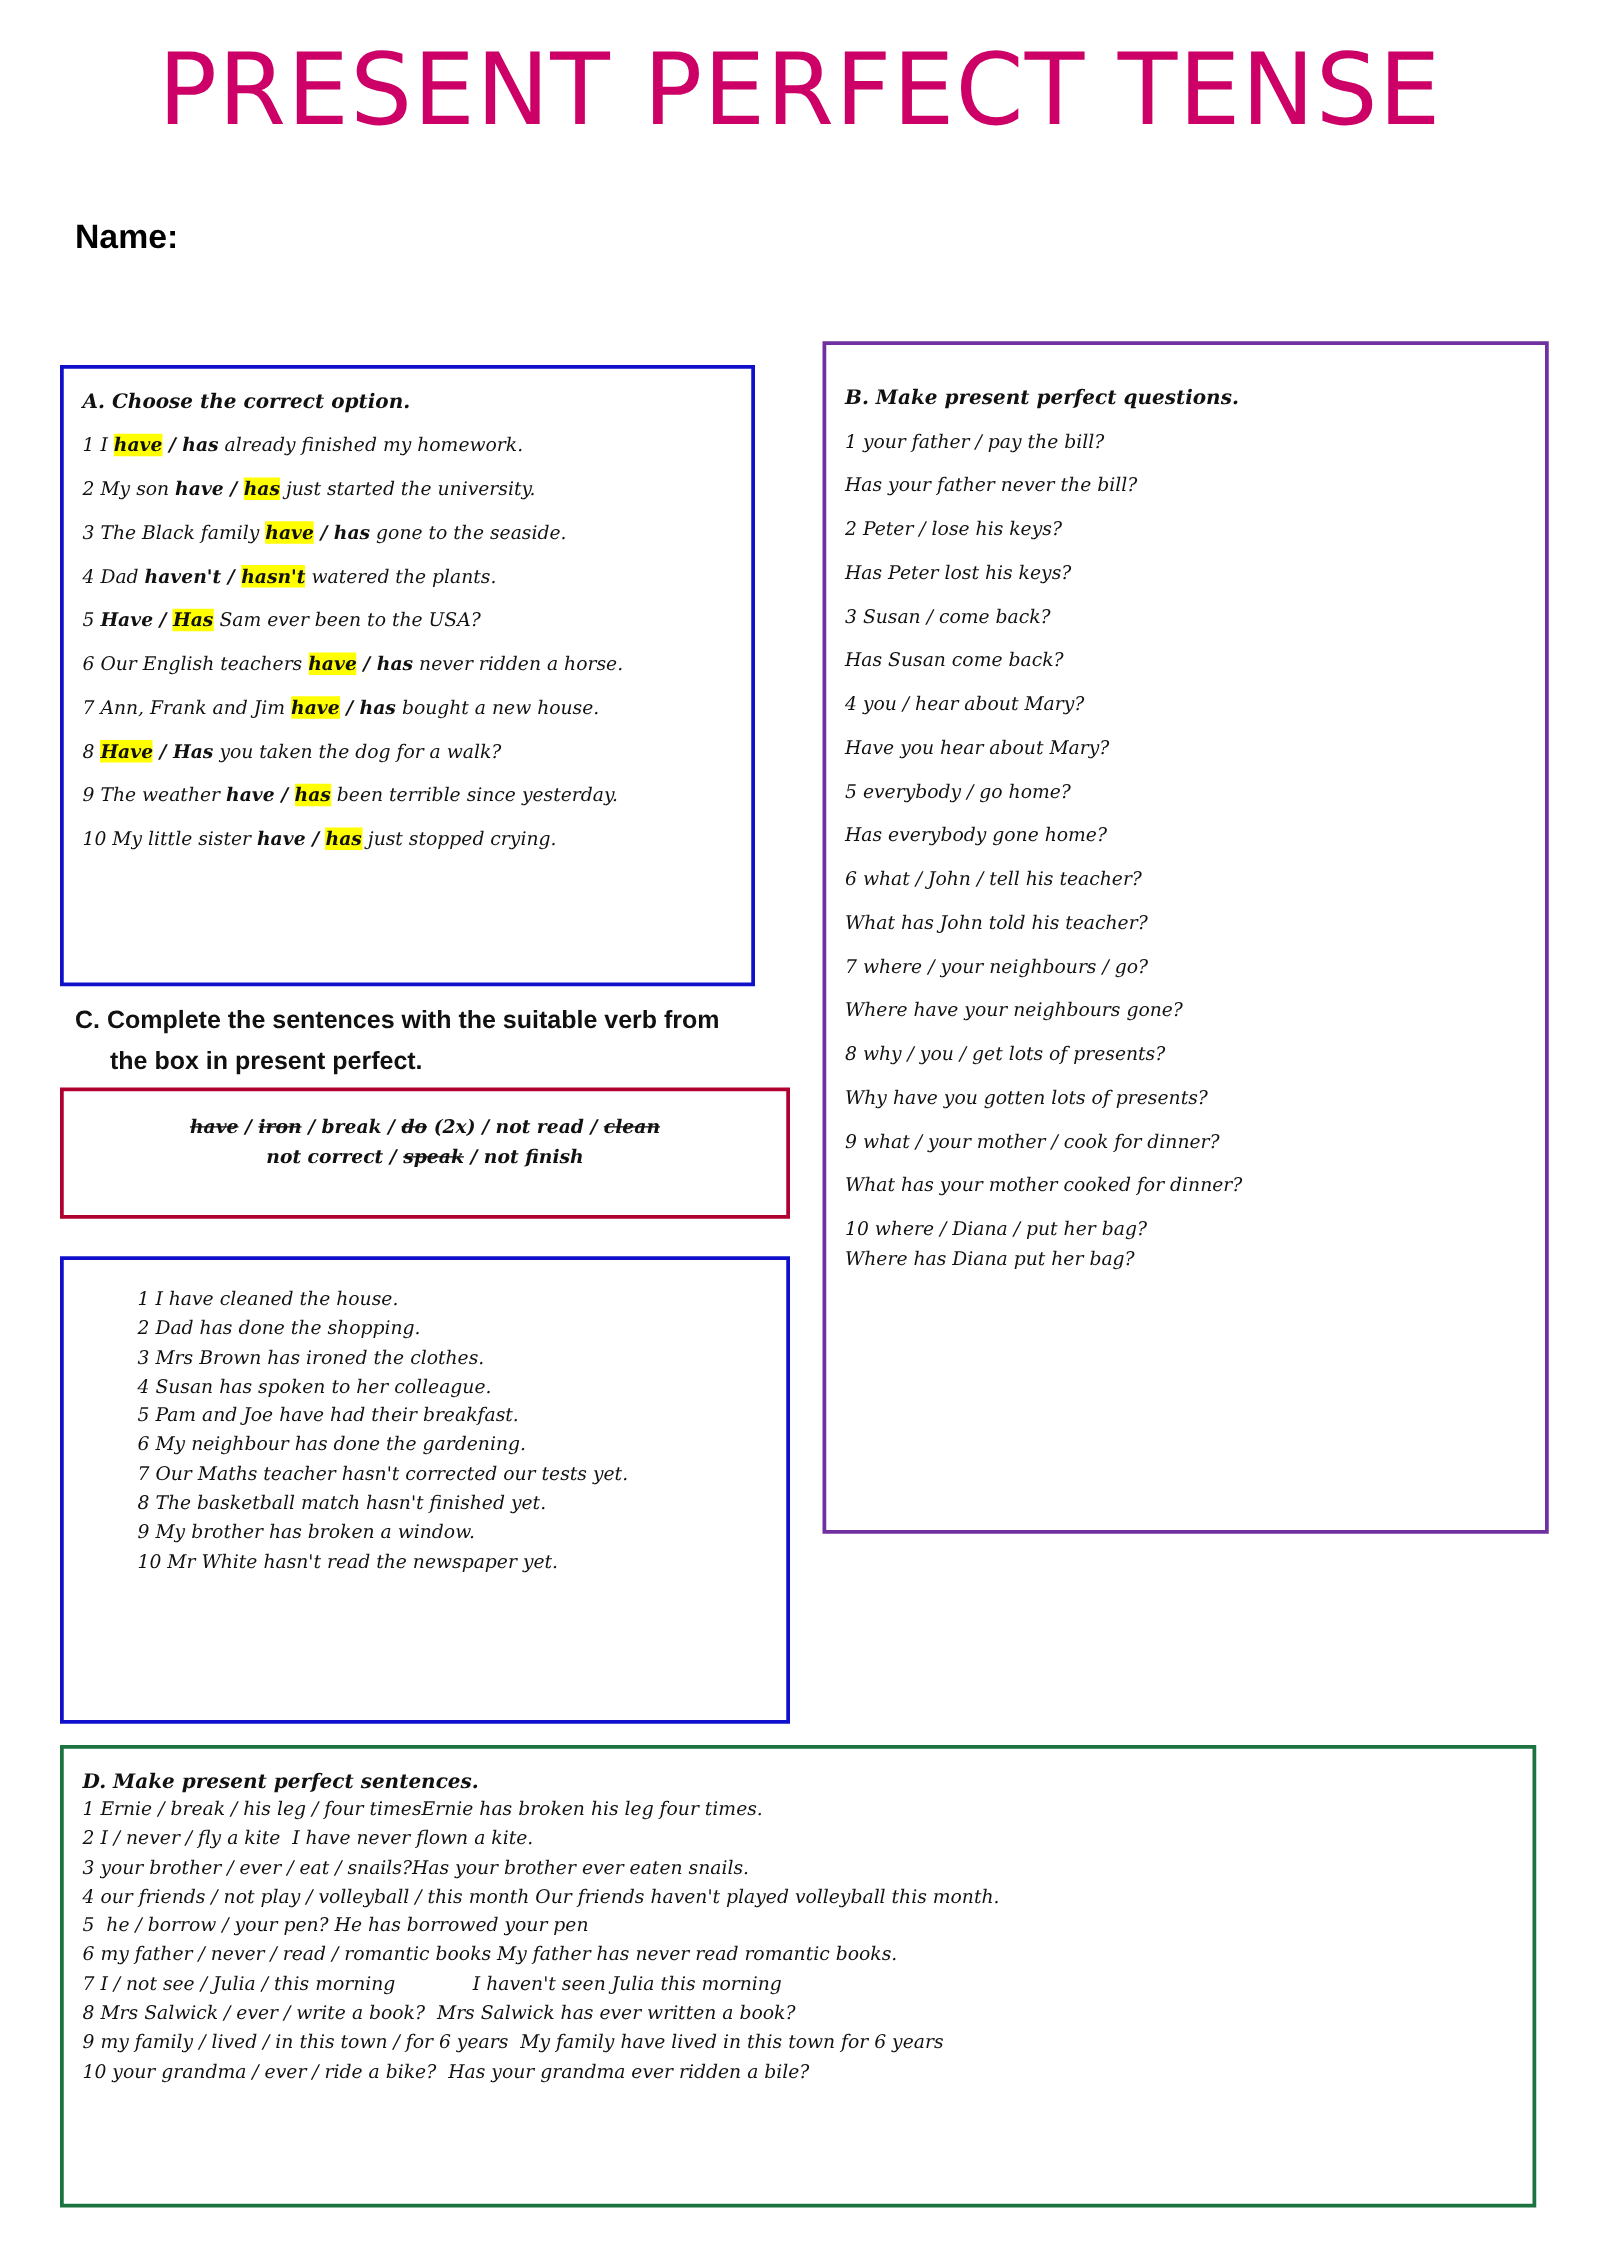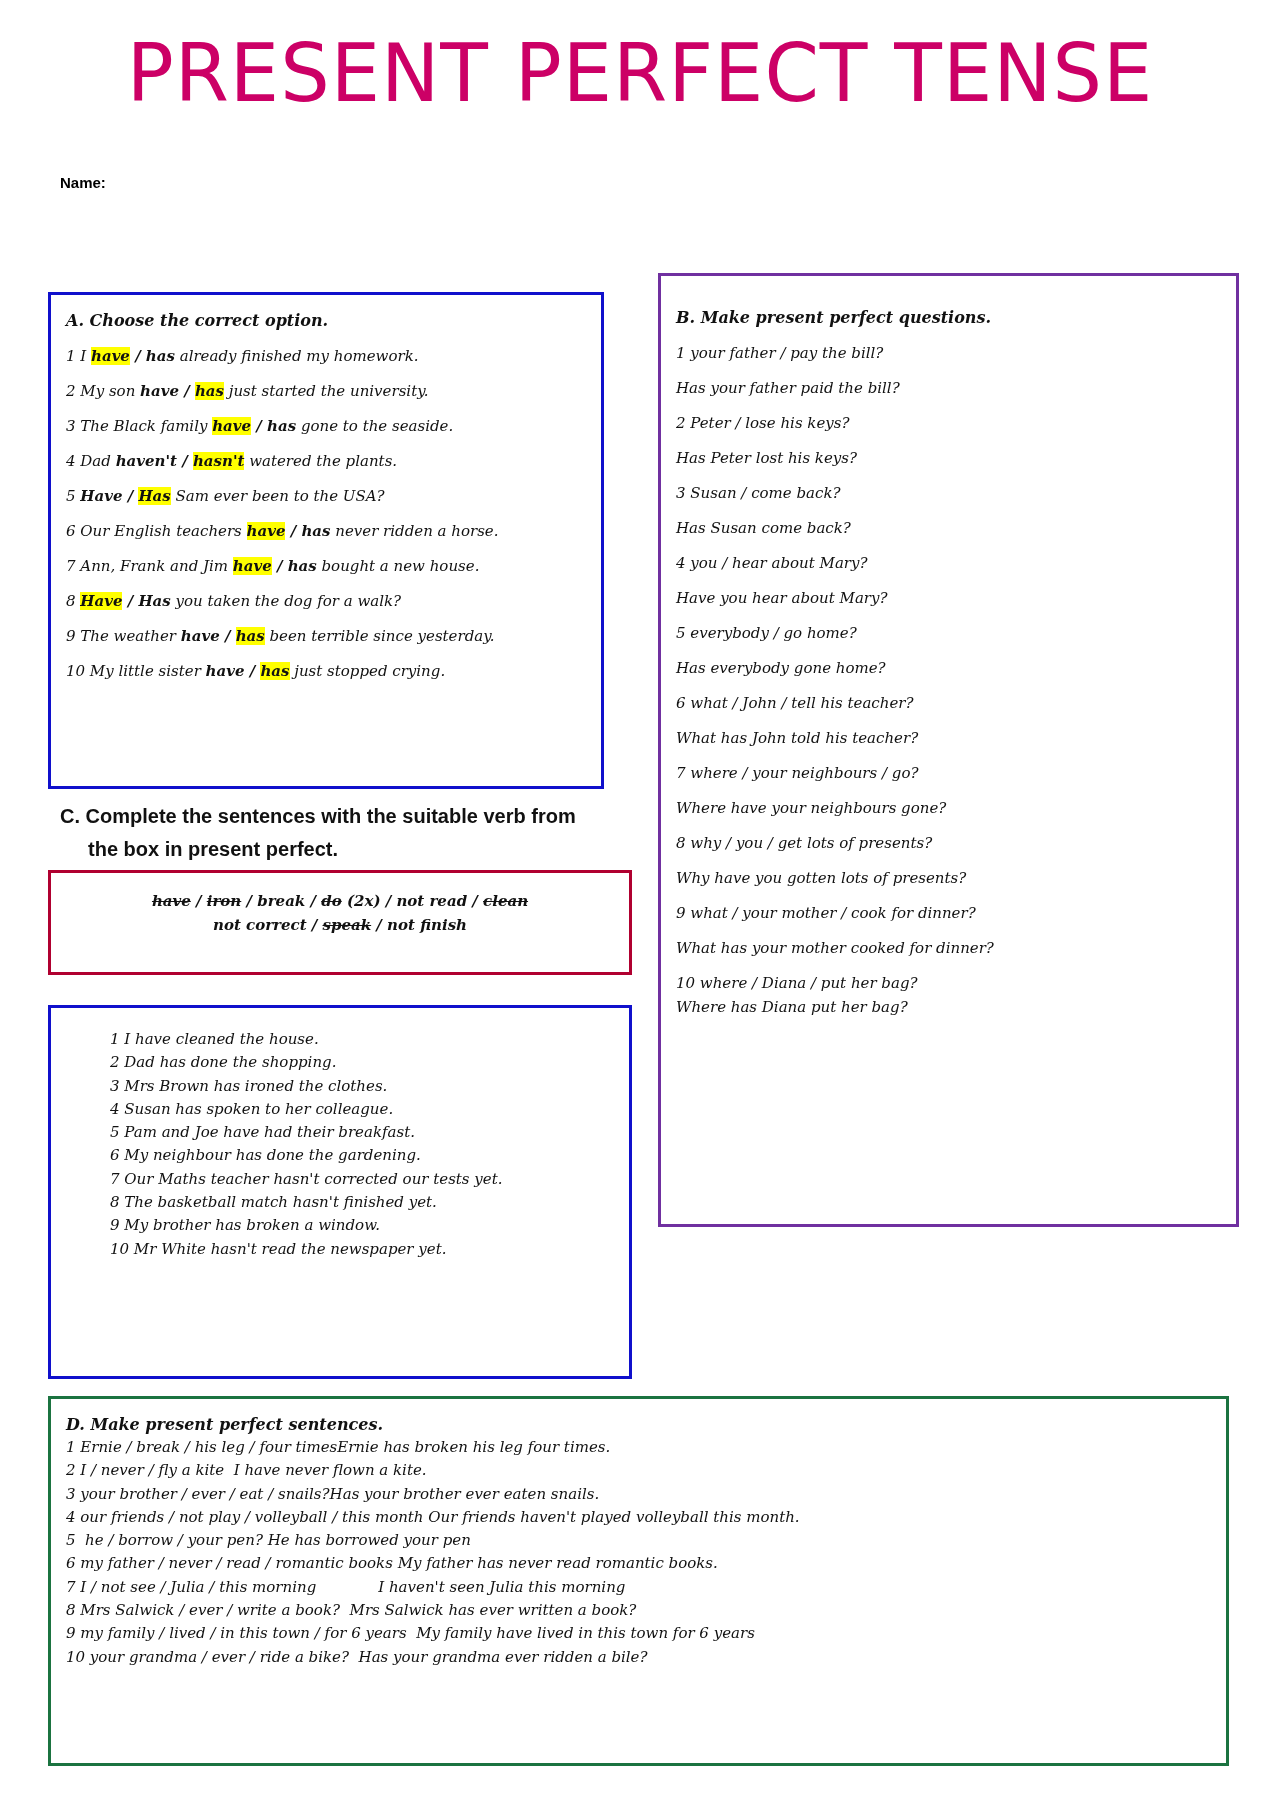--- a/index.html
+++ b/index.html
@@ -4,21 +4,21 @@
   <style>
     html, body { margin: 0; padding: 0; background: #ffffff; }
     body { width: 1280px; height: 1811px; position: relative; overflow: hidden; }
     .title {
       position: absolute; left: 0; top: 28px; width: 1280px; text-align: center;
       font-family: "DejaVu Sans", sans-serif; font-size: 78px; color: #cc0066;
       letter-spacing: 1px; transform: scaleY(1.02);
     }
     .name-label {
       position: absolute; left: 60px; top: 174px;
-      font-family: "Liberation Sans", sans-serif; font-weight: bold; font-size: 15px; color: #000;
+      font-family: "Liberation Sans", sans-serif; font-weight: bold; font-size: 27px; color: #000;
     }
     .box { position: absolute; box-sizing: border-box; border: 3px solid; }
     .box-a { left: 48px; top: 272px; width: 556px; height: 497px; border-color: #1010cc; margin-top: 20px; }
     .box-b { left: 658px; top: 273px; width: 581px; height: 954px; border-color: #7030a0; }
     .box-words { left: 48px; top: 870px; width: 584px; height: 105px; border-color: #b00030; }
     .box-c { left: 48px; top: 1005px; width: 584px; height: 374px; border-color: #1010cc; }
     .box-d { left: 48px; top: 1396px; width: 1181px; height: 370px; border-color: #1b7340; }
 
     .script { font-family: "DejaVu Serif", serif; font-style: italic; color: #111; }
     .heading { font-weight: bold; font-size: 16px; }
@@ -71,21 +71,21 @@
         <div class="line"><span>10 My little sister </span><span class="opt">have</span><span class="opt"> / </span><span class="opt hl">has</span><span> just stopped crying.</span></div>
       </div>
   </div>
 </div>
 
 <div class="box box-b">
   <div class="inner script">
     <div class="heading">B. Make present perfect questions.</div>
     <div id="b-items">
         <div class="line">1 your father / pay the bill?</div>
-        <div class="line">Has your father paid the bill?</div>
+        <div class="line">Has your father never the bill?</div>
         <div class="line">2 Peter / lose his keys?</div>
         <div class="line">Has Peter lost his keys?</div>
         <div class="line">3 Susan / come back?</div>
         <div class="line">Has Susan come back?</div>
         <div class="line">4 you / hear about Mary?</div>
         <div class="line">Have you hear about Mary?</div>
         <div class="line">5 everybody / go home?</div>
         <div class="line">Has everybody gone home?</div>
         <div class="line">6 what / John / tell his teacher?</div>
         <div class="line">What has John told his teacher?</div>

